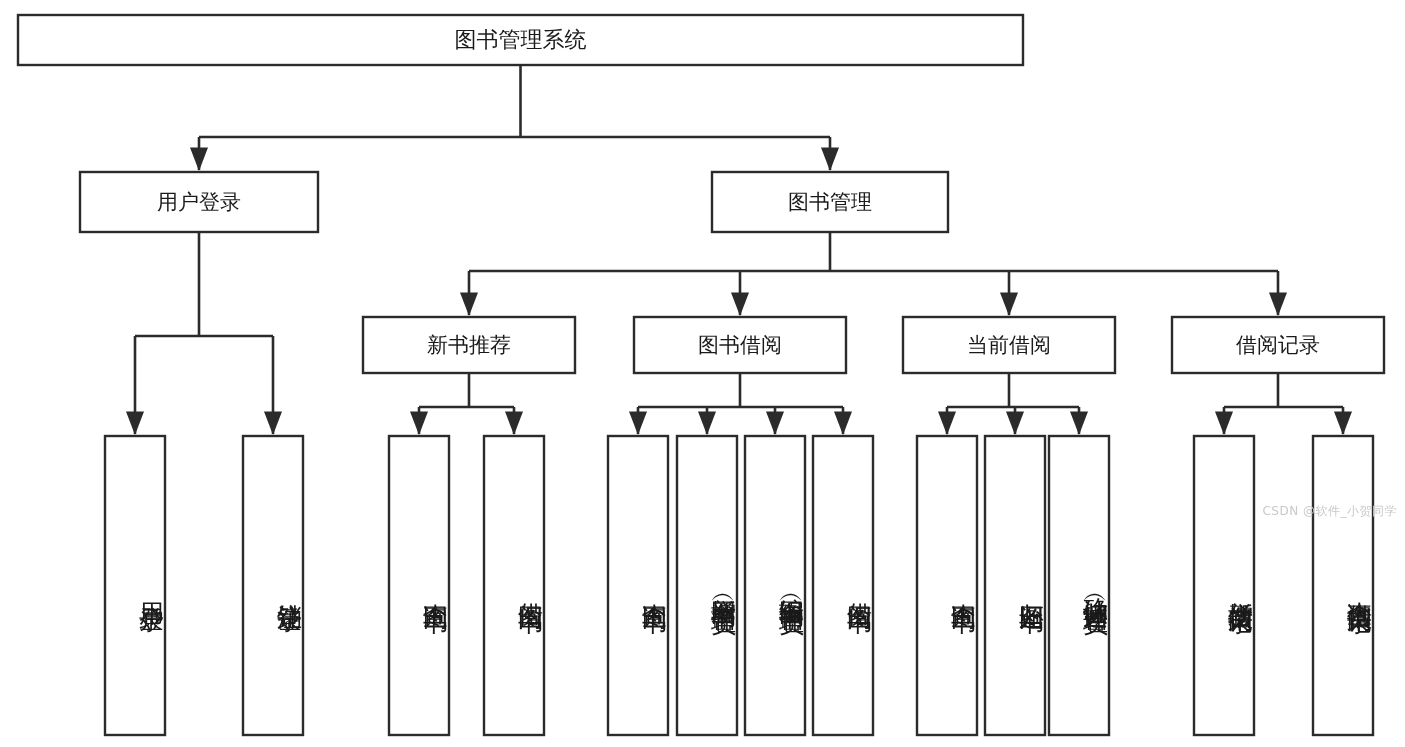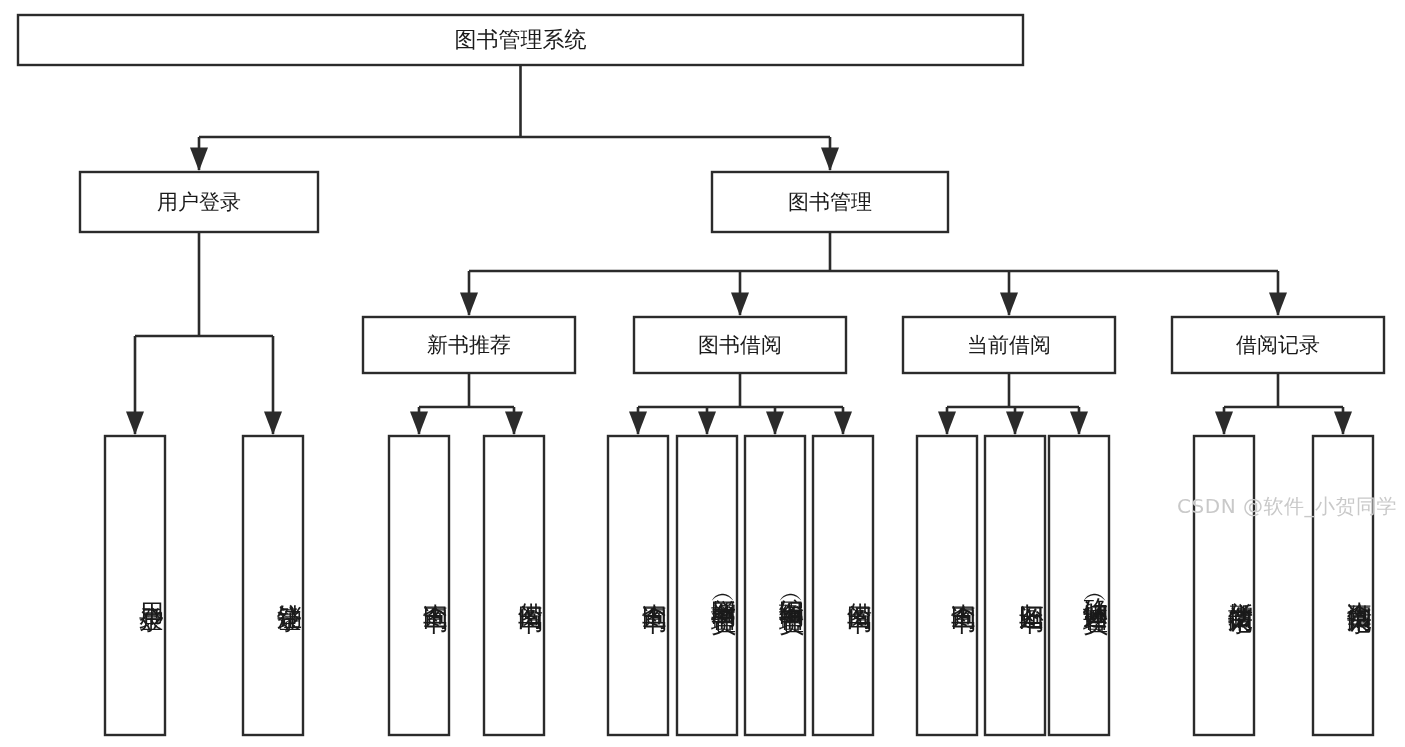--- a/index.html
+++ b/index.html
@@ -58,21 +58,21 @@
     display: flex;
     align-items: flex-start;
     justify-content: center;
     pointer-events: none;
   }
   #watermark {
     position: absolute;
     right: 8px;
     bottom: 6px;
     font-family: "DejaVu Sans", "Liberation Sans", sans-serif;
-    font-size: 20px;
+    font-size: 12px;
     color: #c9c9c9;
     white-space: nowrap;
     letter-spacing: 0.5px;
   }
 </style>
 </head>
 <body>
 
 <div id="diagram-root">
   <svg width="1405" height="747" viewBox="0 0 1405 747" xmlns="http://www.w3.org/2000/svg">

